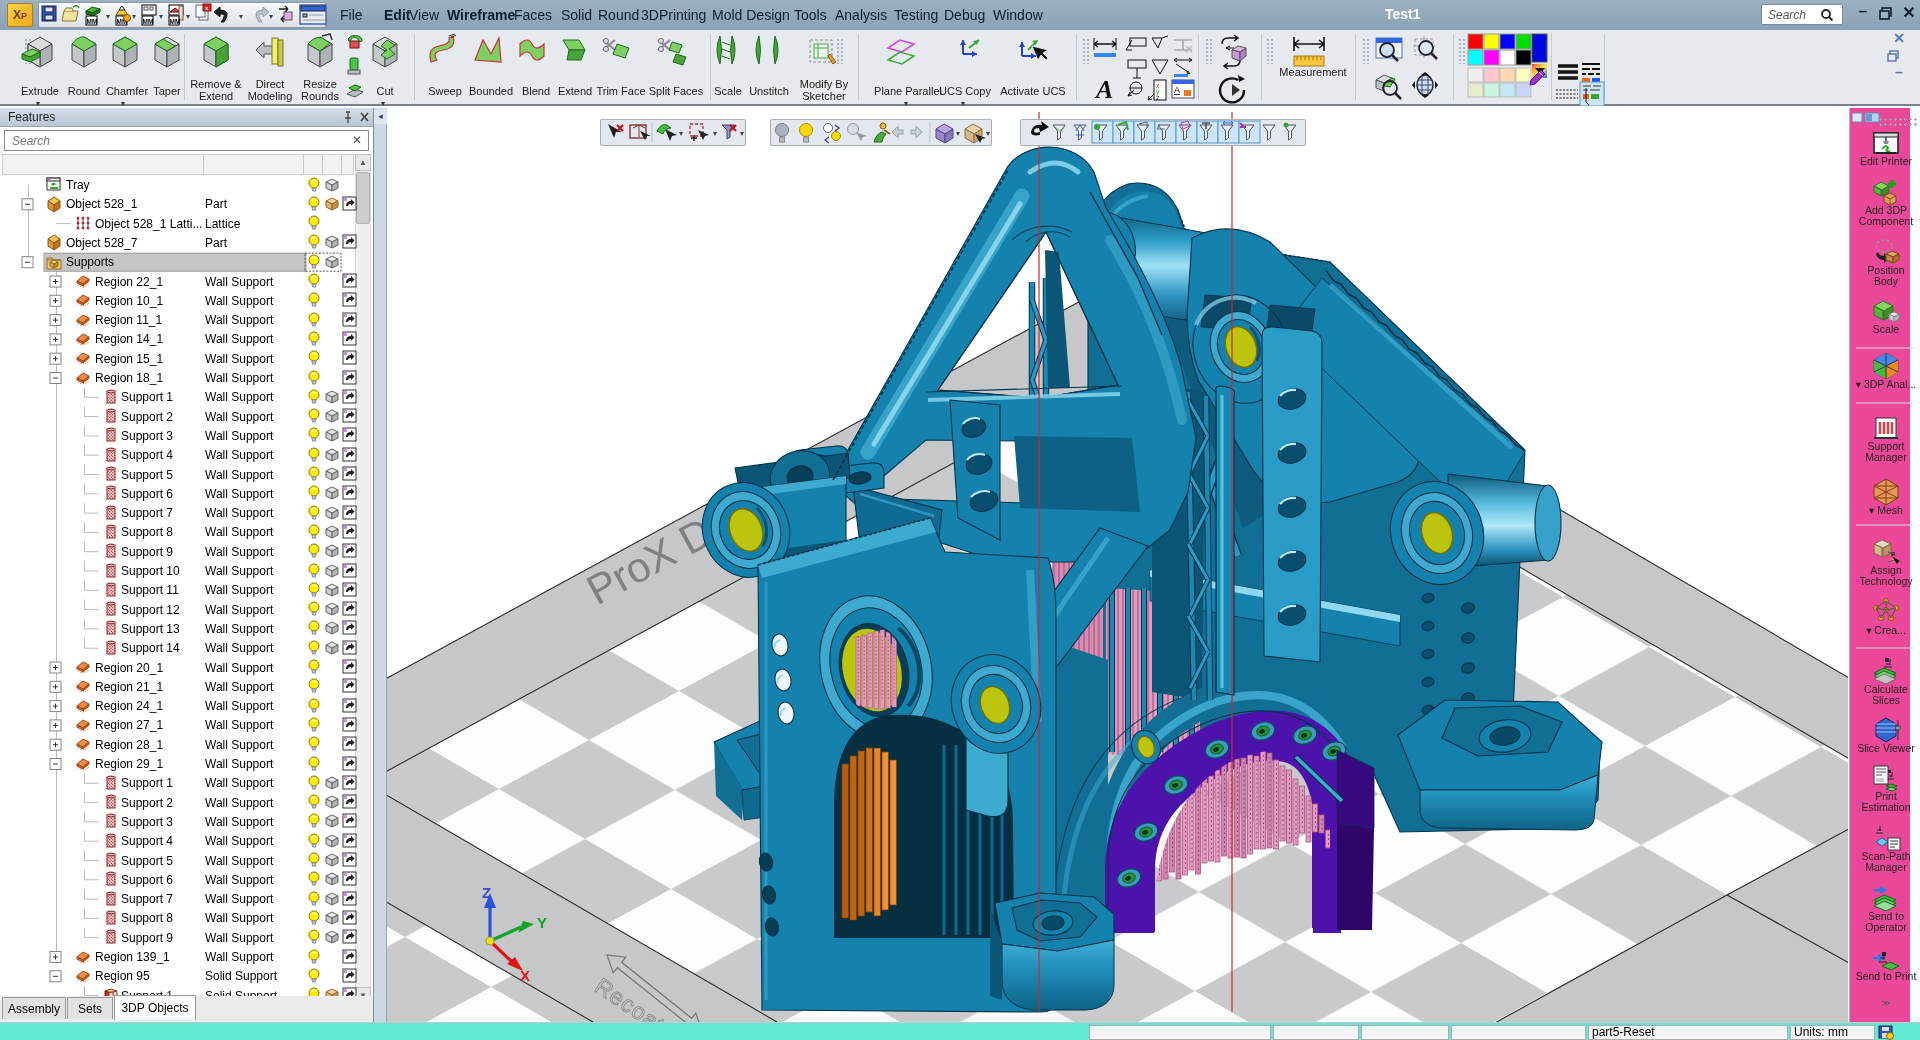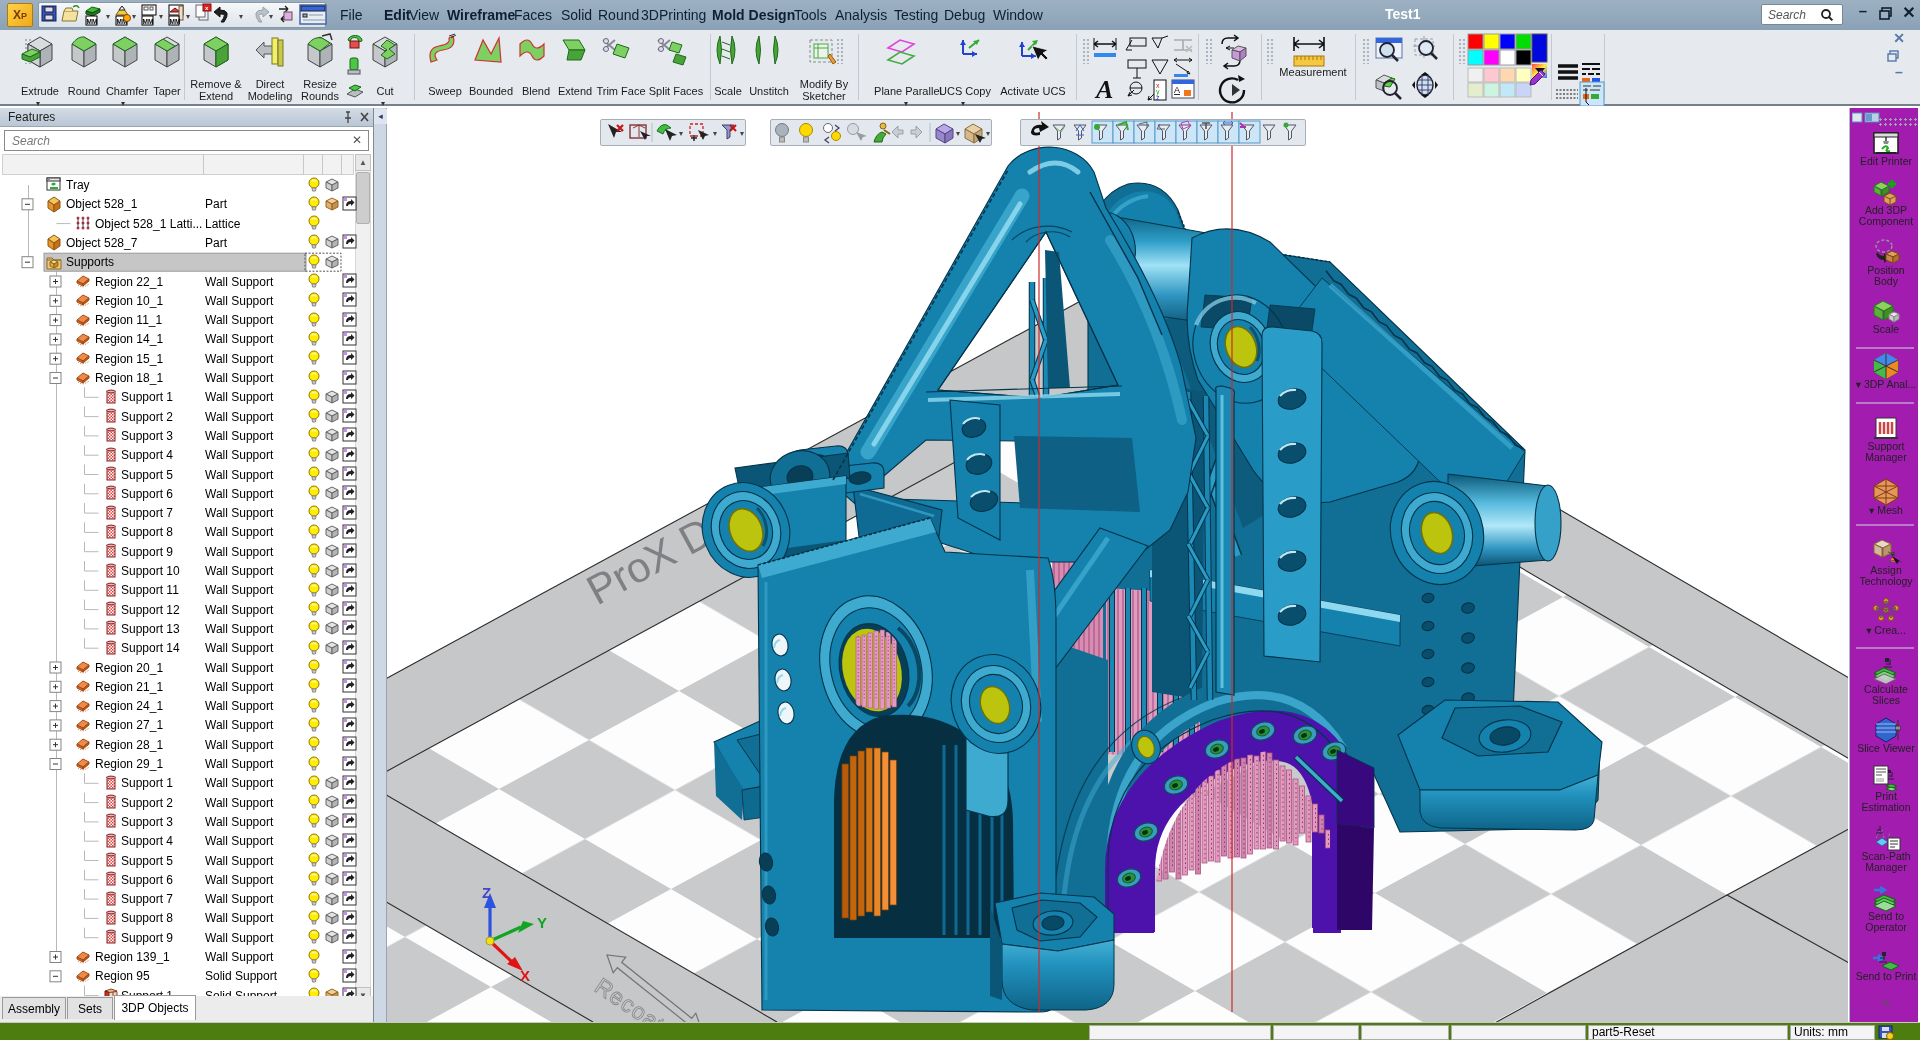--- a/index.html
+++ b/index.html
@@ -85,21 +85,21 @@
 </g>
     </svg>
     <div class="menu" style="left:340px;font-weight:normal;color:#0d2033">File</div>
     <div class="menu" style="left:384px;font-weight:bold;color:#0d2033">Edit</div>
     <div class="menu" style="left:409px;font-weight:normal;color:#0d2033">View</div>
     <div class="menu" style="left:447px;font-weight:bold;color:#0d2033">Wireframe</div>
     <div class="menu" style="left:514px;font-weight:normal;color:#0d2033">Faces</div>
     <div class="menu" style="left:561px;font-weight:normal;color:#0d2033">Solid</div>
     <div class="menu" style="left:598px;font-weight:normal;color:#0d2033">Round</div>
     <div class="menu" style="left:641px;font-weight:normal;color:#0d2033">3DPrinting</div>
-    <div class="menu" style="left:712px;font-weight:bold;color:#0d2033">Mold Design</div>
+    <div class="menu" style="left:712px;font-weight:normal;color:#0d2033">Mold Design</div>
     <div class="menu" style="left:794px;font-weight:normal;color:#0d2033">Tools</div>
     <div class="menu" style="left:835px;font-weight:normal;color:#0d2033">Analysis</div>
     <div class="menu" style="left:894px;font-weight:normal;color:#0d2033">Testing</div>
     <div class="menu" style="left:944px;font-weight:normal;color:#0d2033">Debug</div>
     <div class="menu" style="left:993px;font-weight:normal;color:#0d2033">Window</div>
     <div class="abs" style="left:1385px;top:6px;width:60px;font-size:14px;font-weight:bold;color:#fff">Test1</div>
     <div class="abs" style="left:1761px;top:4px;width:82px;height:21px;background:#fff;border:1px solid #7b8land;border:1px solid #7b8894;border-radius:2px;font-style:italic;font-size:12px;color:#555;padding:3px 0 0 6px">Search</div>
     <svg class="abs" style="left:1820px;top:8px" width="14" height="14" viewBox="0 0 14 14">
       <circle cx="6" cy="6" r="4" fill="none" stroke="#222" stroke-width="1.8"></circle>
       <path d="M9 9 l3.4 3.4" stroke="#222" stroke-width="2"></path>
@@ -2111,21 +2111,21 @@
         <rect x="2" y="2" width="3" height="3" fill="#cc88ee"></rect>
       </g>
     </svg>
     <div class="abs" style="left:0;top:888px;width:373px;height:26px;background:#ececec"></div>
     <div class="abs" style="left:2px;top:889px;width:64px;height:22px;background:#e2e2e2;border:1px solid #9a9a9a;border-bottom:none;font-size:12px;text-align:center;padding-top:4px">Assembly</div>
     <div class="abs" style="left:67px;top:889px;width:46px;height:22px;background:#e2e2e2;border:1px solid #9a9a9a;border-bottom:none;font-size:12px;text-align:center;padding-top:4px">Sets</div>
     <div class="abs" style="left:114px;top:887px;width:82px;height:25px;background:#fff;border:1px solid #9a9a9a;border-bottom:none;font-size:12px;text-align:center;padding-top:5px;font-weight:normal">3DP Objects</div>
   </div>
 <div class="abs" style="left:374px;top:108px;width:13px;height:914px;background:#cdd8e4;border-right:1px solid #9aa4ae"></div>
 <div class="abs" style="left:374px;top:109px;width:13px;height:15px;background:#dde6ef;color:#336;font-size:9px;text-align:center;line-height:14px">◂</div>
-<div class="abs" style="left:1849px;top:108px;width:69px;height:914px;background:#a21caf;border-left:1px solid #b0b8c0">
+<div class="abs" style="left:1849px;top:108px;width:61px;height:914px;background:#ec4899;border-left:1px solid #b0b8c0">
     <div class="abs" style="left:2px;top:2px;width:30px;height:12px"><svg width="30" height="12">
         <rect x="0" y="1" width="10" height="9" fill="#dce6f0" stroke="#6688bb"></rect>
         <rect x="13" y="1" width="14" height="9" fill="#b8d0e8" stroke="#6688bb"></rect>
         <rect x="14" y="2" width="6" height="7" fill="#6699cc"></rect>
       </svg></div>
     <div class="abs" style="left:28px;top:9px;width:40px;height:10px;background-image:radial-gradient(circle,#9aa6b2 1.2px,transparent 1.4px);background-size:5px 5px"></div>
     <svg class="abs" style="left:0;top:0" width="71" height="914">
       <g transform="translate(22,21)">
         <rect x="2" y="4" width="24" height="20" fill="#fff" stroke="#222" stroke-width="1.6"></rect>
         <rect x="2" y="4" width="24" height="4" fill="#ddd" stroke="#222"></rect>
@@ -2256,21 +2256,21 @@
       <g transform="translate(22,836)">
         <path d="M1 14 h9 m-4 -3 l5 3 l-5 3" stroke="#3377dd" stroke-width="2.5" fill="none"></path>
         <path d="M12 10 v6 m-4 -2 h5 m-6 4 h8" stroke="#223" fill="none"></path>
         <rect x="10" y="8" width="4" height="4" fill="#223"></rect>
         <path d="M10 22 l8 -4 l9 4 l-8 4 z" fill="#44bb44" stroke="#116611"></path>
       </g>
       <text x="36" y="872" font-size="10.5" fill="#222" text-anchor="middle">Send to Print</text>
       <text x="36" y="898" font-size="9" fill="#555" text-anchor="middle">≫</text>
     </svg>
   </div>
-<div class="abs" style="left:0;top:1022px;width:1920px;height:18px;background:#4d7c0f;border-top:1px solid #c8c8c8">
+<div class="abs" style="left:0;top:1022px;width:1920px;height:18px;background:#5eead4;border-top:1px solid #c8c8c8">
     <div class="cell" style="left:1089px;width:182px"></div>
     <div class="cell" style="left:1273px;width:86px"></div>
     <div class="cell" style="left:1361px;width:88px"></div>
     <div class="cell" style="left:1451px;width:135px"></div>
     <div class="cell" style="left:1588px;width:200px">part5-Reset</div>
     <div class="cell" style="left:1790px;width:85px">Units: mm</div>
     <svg class="abs" style="left:1878px;top:2px" width="16" height="15" viewBox="0 0 16 15">
       <rect x="1" y="1" width="13" height="12" fill="#3355bb" stroke="#112266"></rect>
       <rect x="4" y="2" width="7" height="4" fill="#dde"></rect>
       <rect x="4" y="8" width="7" height="5" fill="#dde"></rect>

